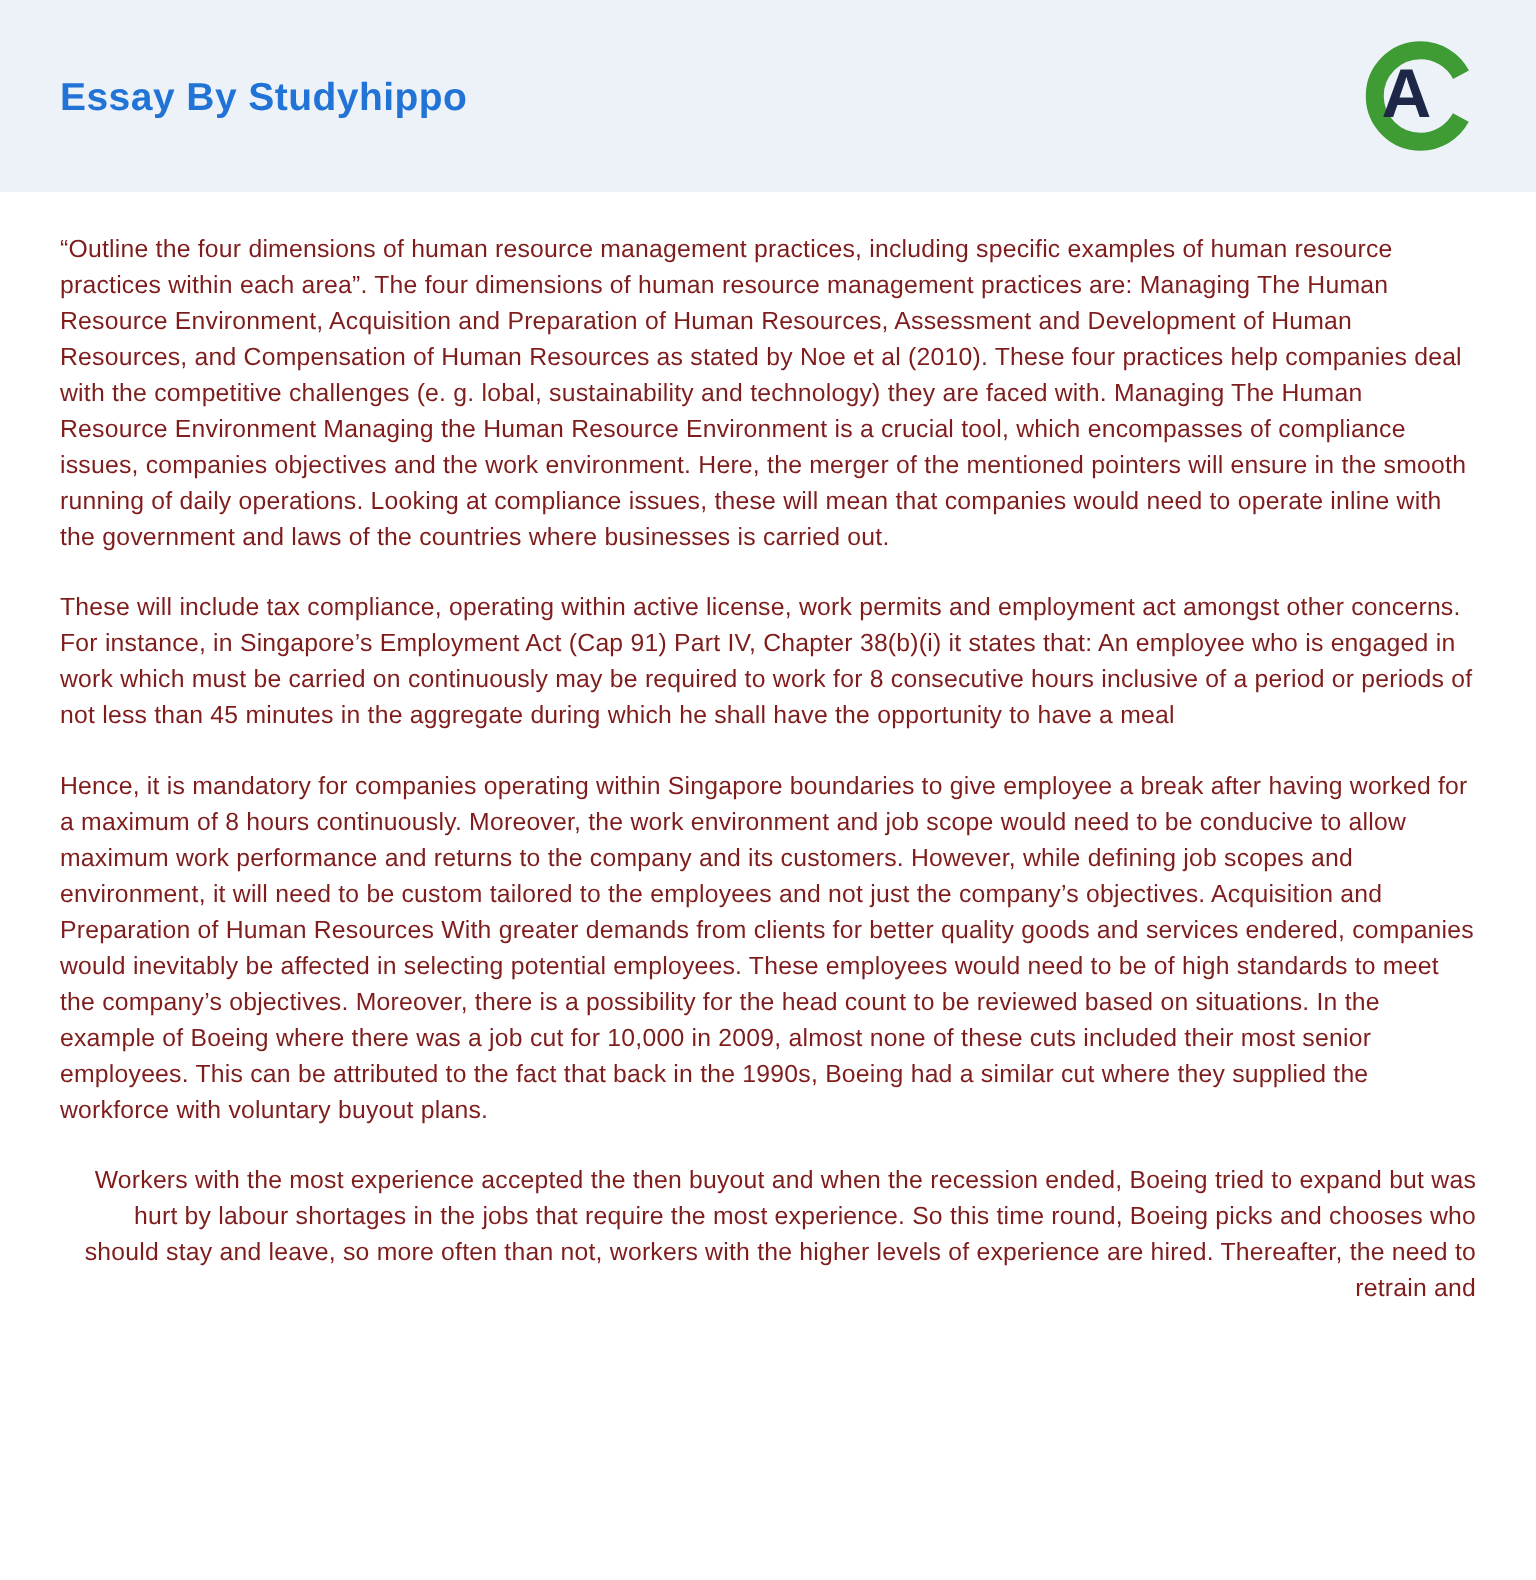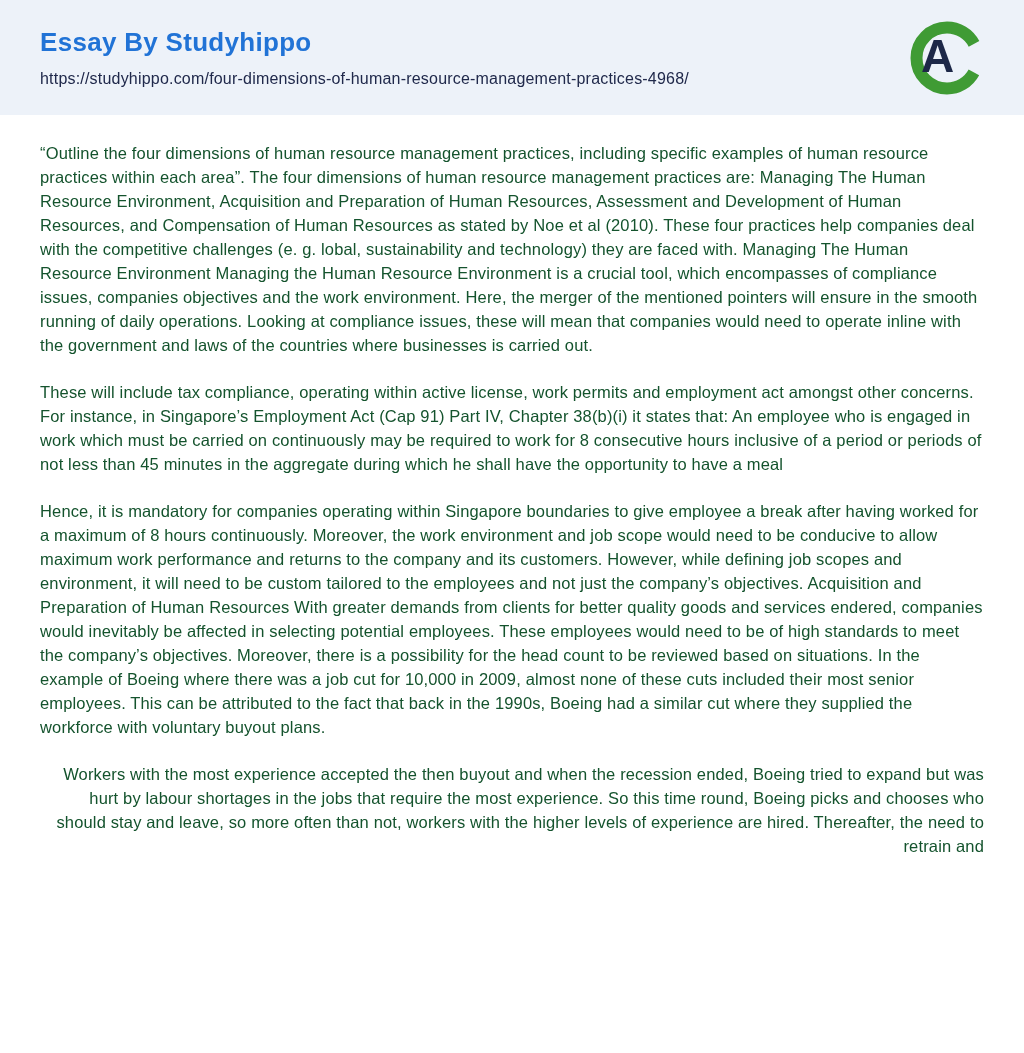--- a/index.html
+++ b/index.html
@@ -10,21 +10,21 @@
   }
   body {
     width: 1024px;
     min-height: 1053px;
     font-family: "Liberation Sans", "DejaVu Sans", sans-serif;
     color: #3a4160;
   }
   
   .page-header {
     width: 100%;
-    height: 115px;
+    height: 128px;
     background: #edf2f9;
     display: flex;
     align-items: center;
     justify-content: space-between;
     padding: 0 40px;
   }
   .header-text {
     display: flex;
     flex-direction: column;
   }
@@ -80,34 +80,33 @@
     line-height: 1.05;
     font-weight: 700;
     color: #232b49;
     letter-spacing: 0.2px;
   }
   .content p {
     margin: 0 0 23px 0;
     font-size: 16.5px;
     line-height: 24px;
     letter-spacing: 0.15px;
-    color: #14532d;
+    color: #7f1d1d;
   }
   .content p:last-child {
     margin-bottom: 0;
     text-align: right;
   }
 </style>
 </head>
 <body>
 
 <div class="page-header">
   <div class="header-text">
     <a class="site-link">Essay By Studyhippo</a>
-    <a class="url-link">https://studyhippo.com/four-dimensions-of-human-resource-management-practices-4968/</a>
   </div>
   <div class="logo">
     <svg width="74" height="74" viewBox="0 0 74 74">
       <circle cx="37" cy="37" r="30.5" fill="none" stroke="#3f9b34" stroke-width="12" stroke-dasharray="0 15 161.6 15"></circle>
     </svg>
     <span class="logo-letter">A</span>
   </div>
 </div>
 
 <div class="content">

